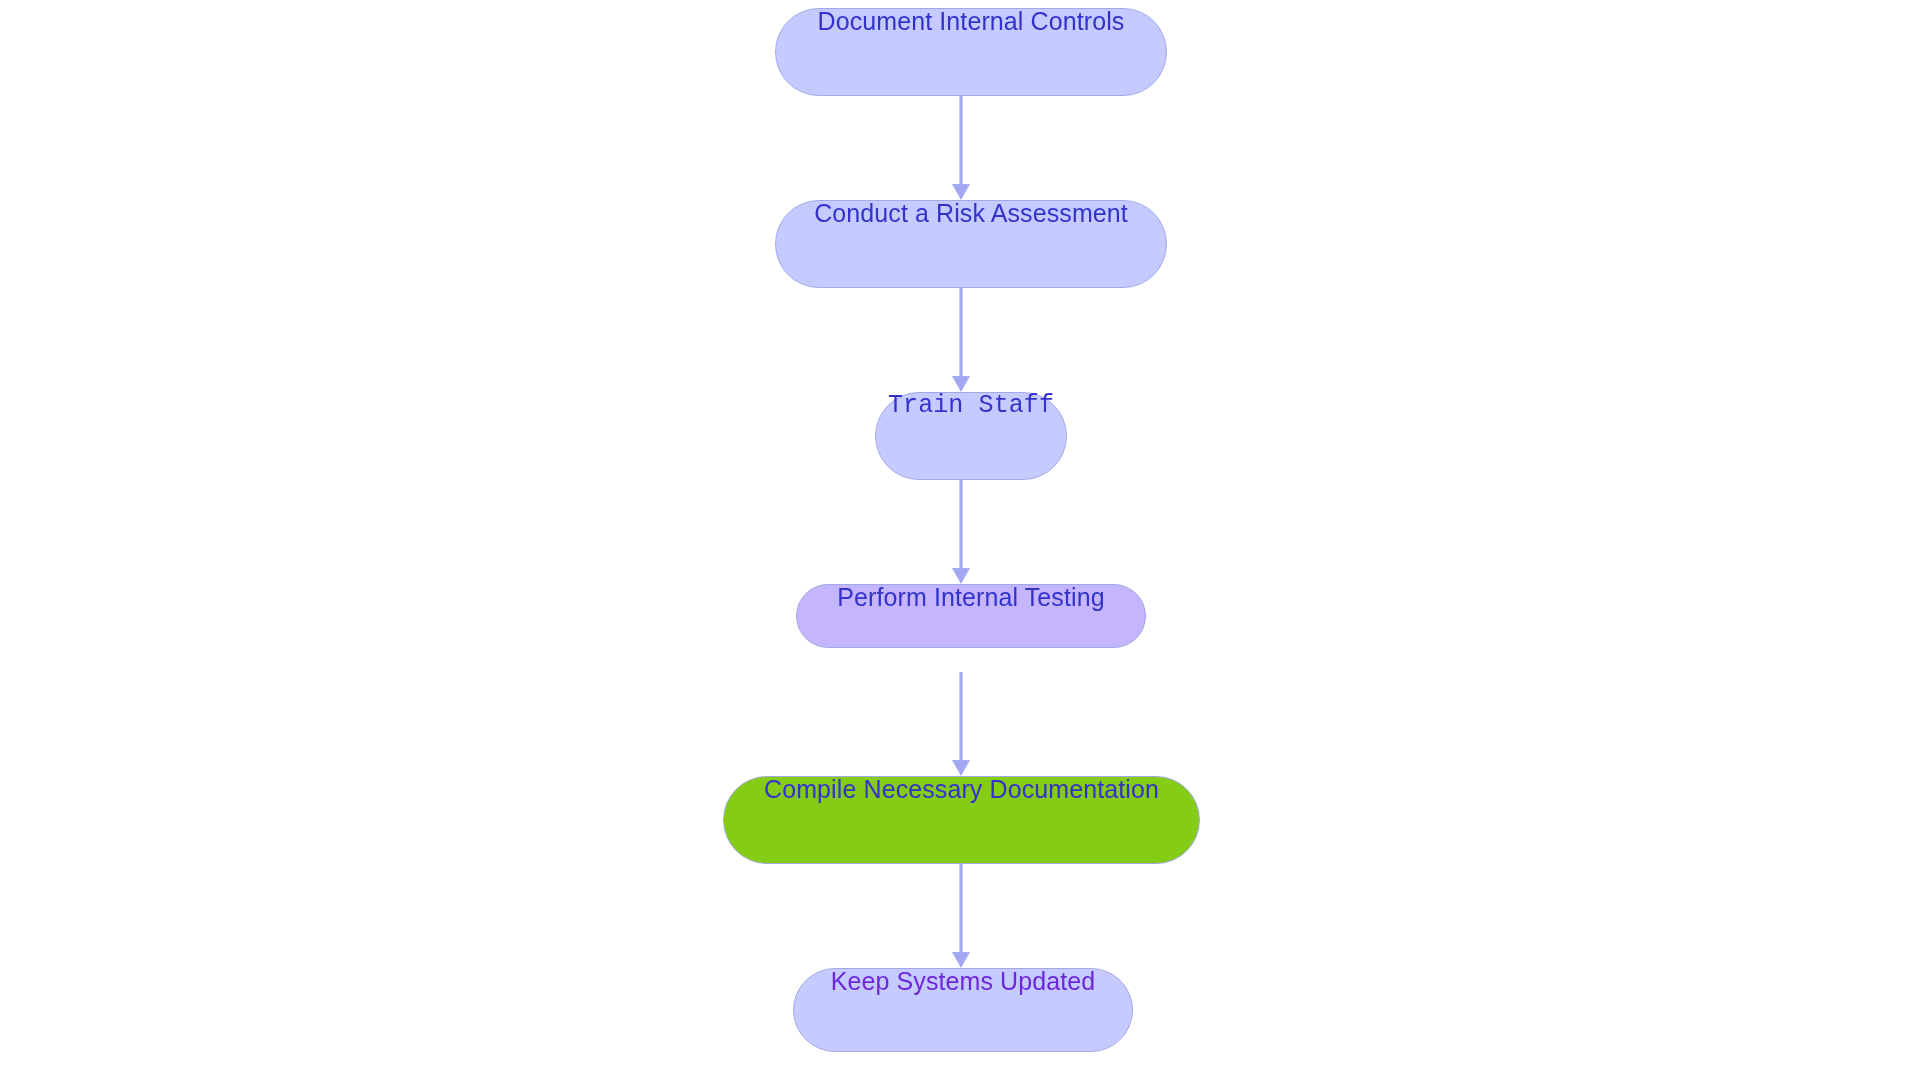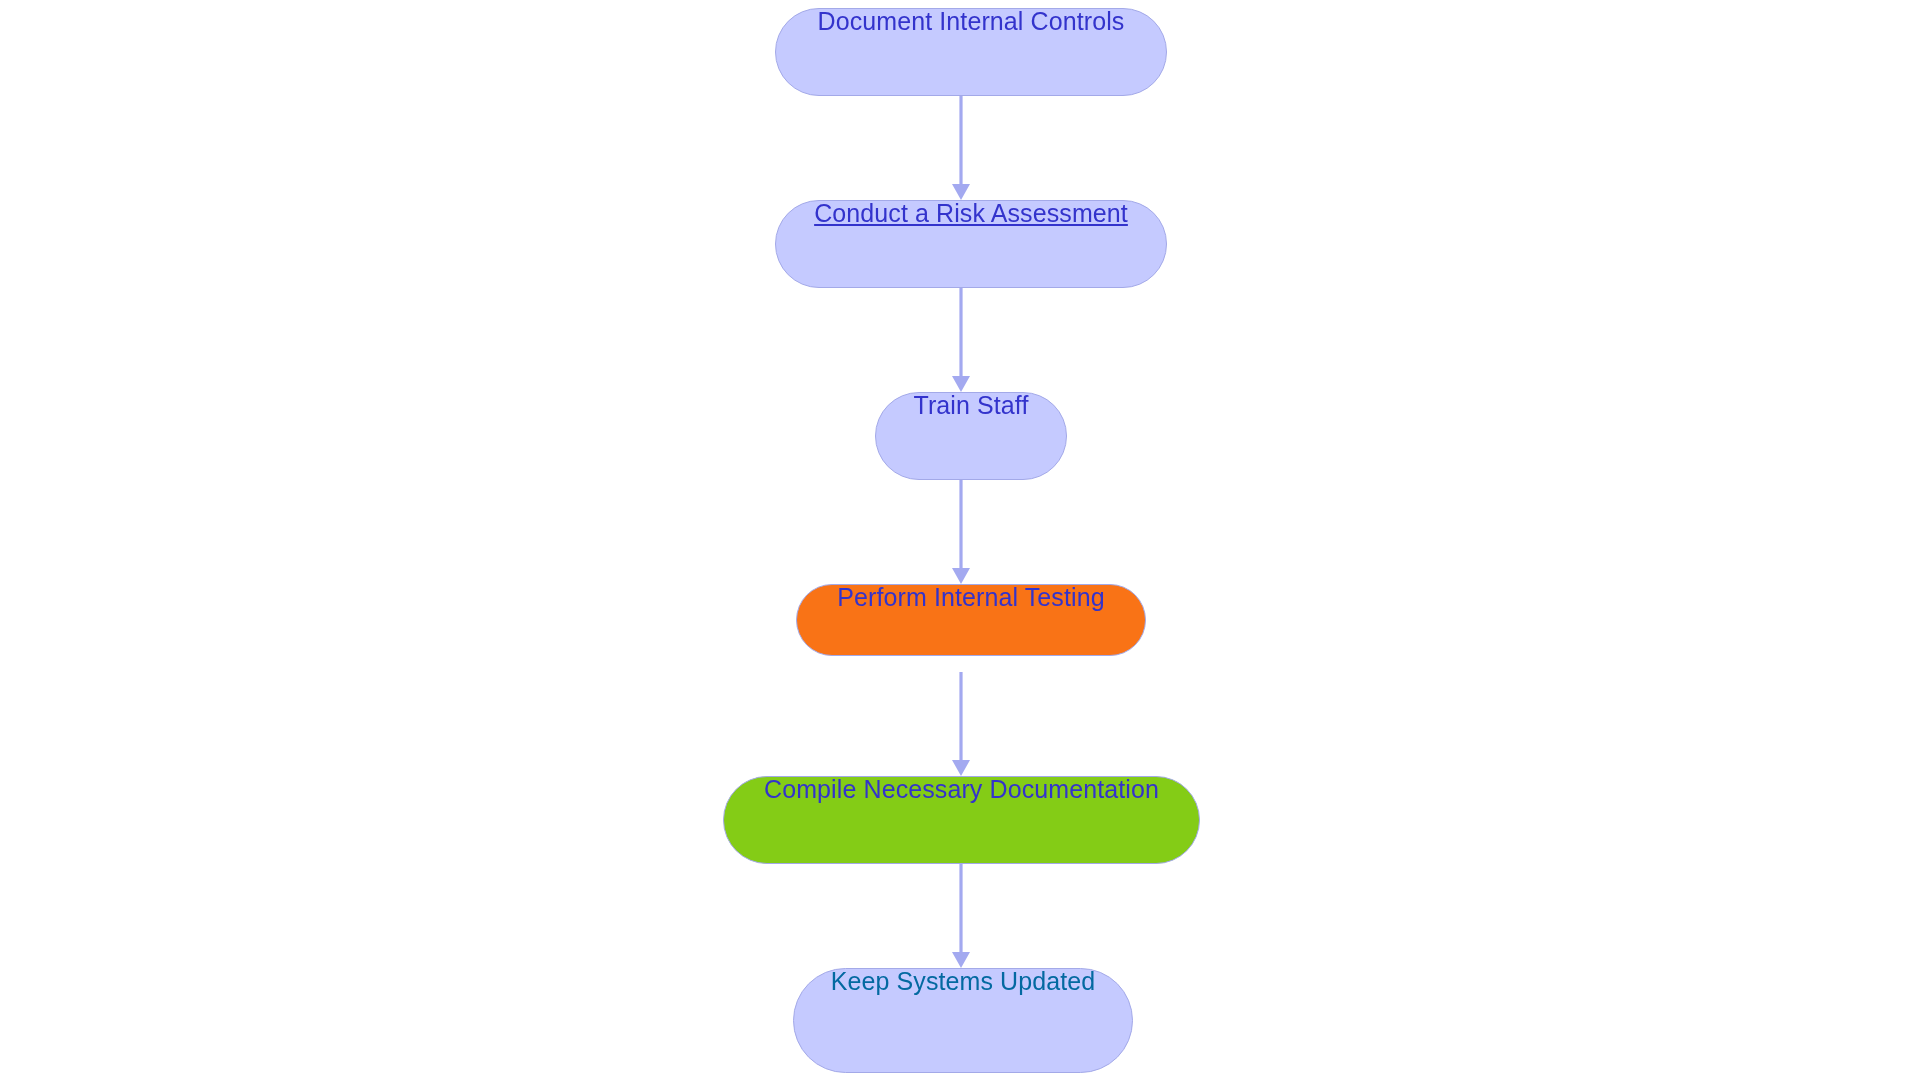--- a/index.html
+++ b/index.html
@@ -78,28 +78,28 @@
     </div>
     <div class="flow-edge" style="left: 949px; top: 864px; width: 24px; height: 104px;">
       <svg width="24" height="104" viewBox="0 0 24 104">
         <line x1="12" y1="0" x2="12" y2="90" stroke="#a3a9f0" stroke-width="3.2"></line>
         <polygon points="3,88 21,88 12,104" fill="#a3a9f0"></polygon>
       </svg>
     </div>
     <div class="flow-node" style="left: 775px; top: 8px; width: 392px; height: 88px; background: rgb(197, 202, 255); border-color: rgb(163, 169, 232); color: rgb(51, 51, 204);">
       <span class="node-label">Document Internal Controls</span>
     </div>
-    <div class="flow-node" style="left: 775px; top: 200px; width: 392px; height: 88px; background: rgb(197, 202, 255); border-color: rgb(163, 169, 232); color: rgb(51, 51, 204); text-decoration: underline;">
+    <div class="flow-node" style="left: 775px; top: 200px; width: 392px; height: 88px; background: rgb(197, 202, 255); border-color: rgb(163, 169, 232); color: rgb(51, 51, 204);">
       <span class="node-label">Conduct a Risk Assessment</span>
     </div>
-    <div class="flow-node" style="left: 875px; top: 392px; width: 192px; height: 88px; background: rgb(197, 202, 255); border-color: rgb(163, 169, 232); color: rgb(51, 51, 204);">
+    <div class="flow-node" style="left: 875px; top: 392px; width: 192px; height: 88px; background: rgb(197, 202, 255); border-color: rgb(163, 169, 232); color: rgb(51, 51, 204); font-family: Liberation Mono, monospace;">
       <span class="node-label">Train Staff</span>
     </div>
-    <div class="flow-node" style="left: 796px; top: 584px; width: 350px; height: 72px; background: #f97316; border-color: rgb(163, 169, 232); color: rgb(51, 51, 204);">
+    <div class="flow-node" style="left: 796px; top: 584px; width: 350px; height: 64px; background: #c4b5fd; border-color: rgb(163, 169, 232); color: rgb(51, 51, 204);">
       <span class="node-label">Perform Internal Testing</span>
     </div>
     <div class="flow-node" style="left: 723px; top: 776px; width: 477px; height: 88px; background: #84cc16; border-color: rgb(163, 169, 232); color: rgb(51, 51, 204);">
       <span class="node-label">Compile Necessary Documentation</span>
     </div>
-    <div class="flow-node" style="left: 793px; top: 968px; width: 340px; height: 105px; background: rgb(197, 202, 255); border-color: rgb(163, 169, 232); color: #0369a1;">
+    <div class="flow-node" style="left: 793px; top: 968px; width: 340px; height: 84px; background: rgb(197, 202, 255); border-color: rgb(163, 169, 232); color: #6d28d9;">
       <span class="node-label">Keep Systems Updated</span>
     </div>
   </div>
 
 </body></html>

